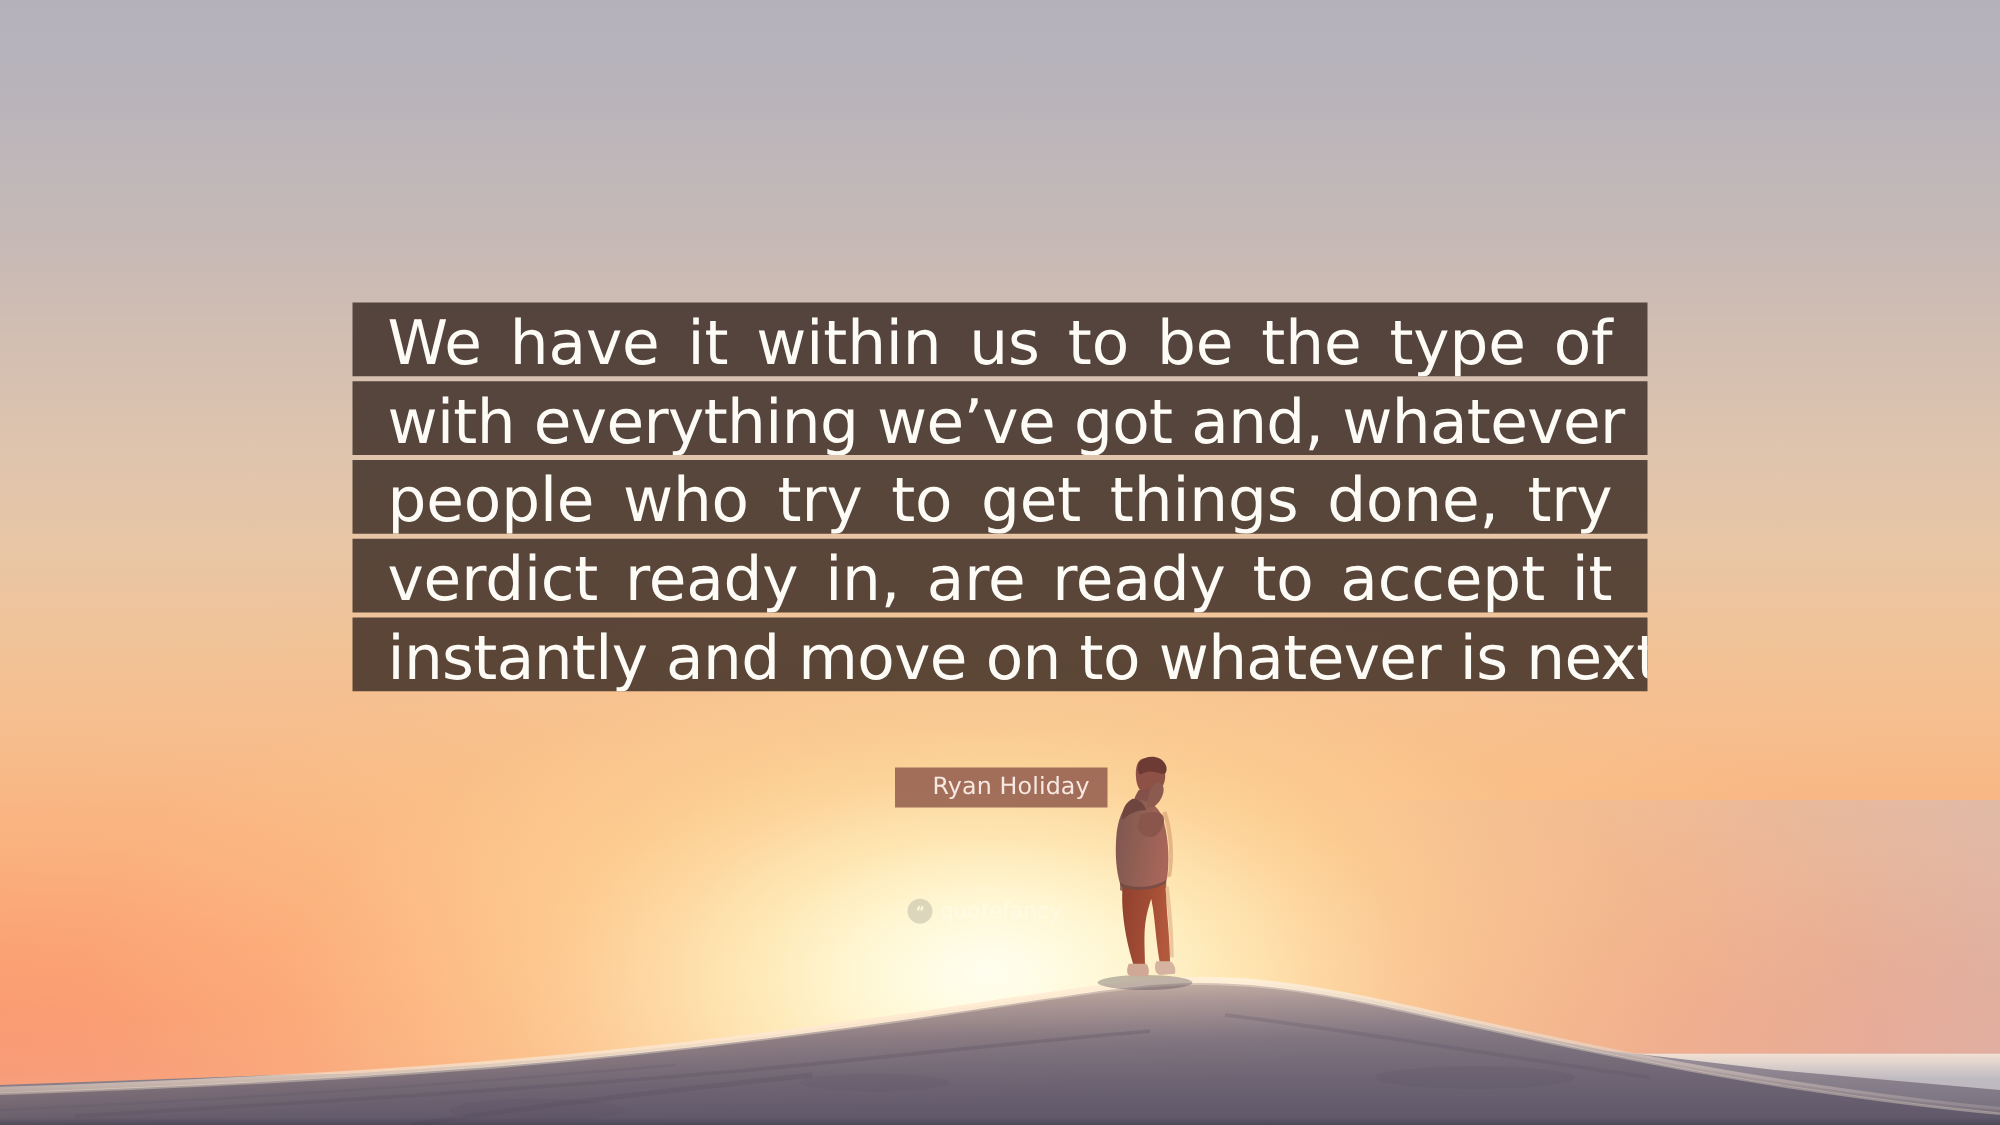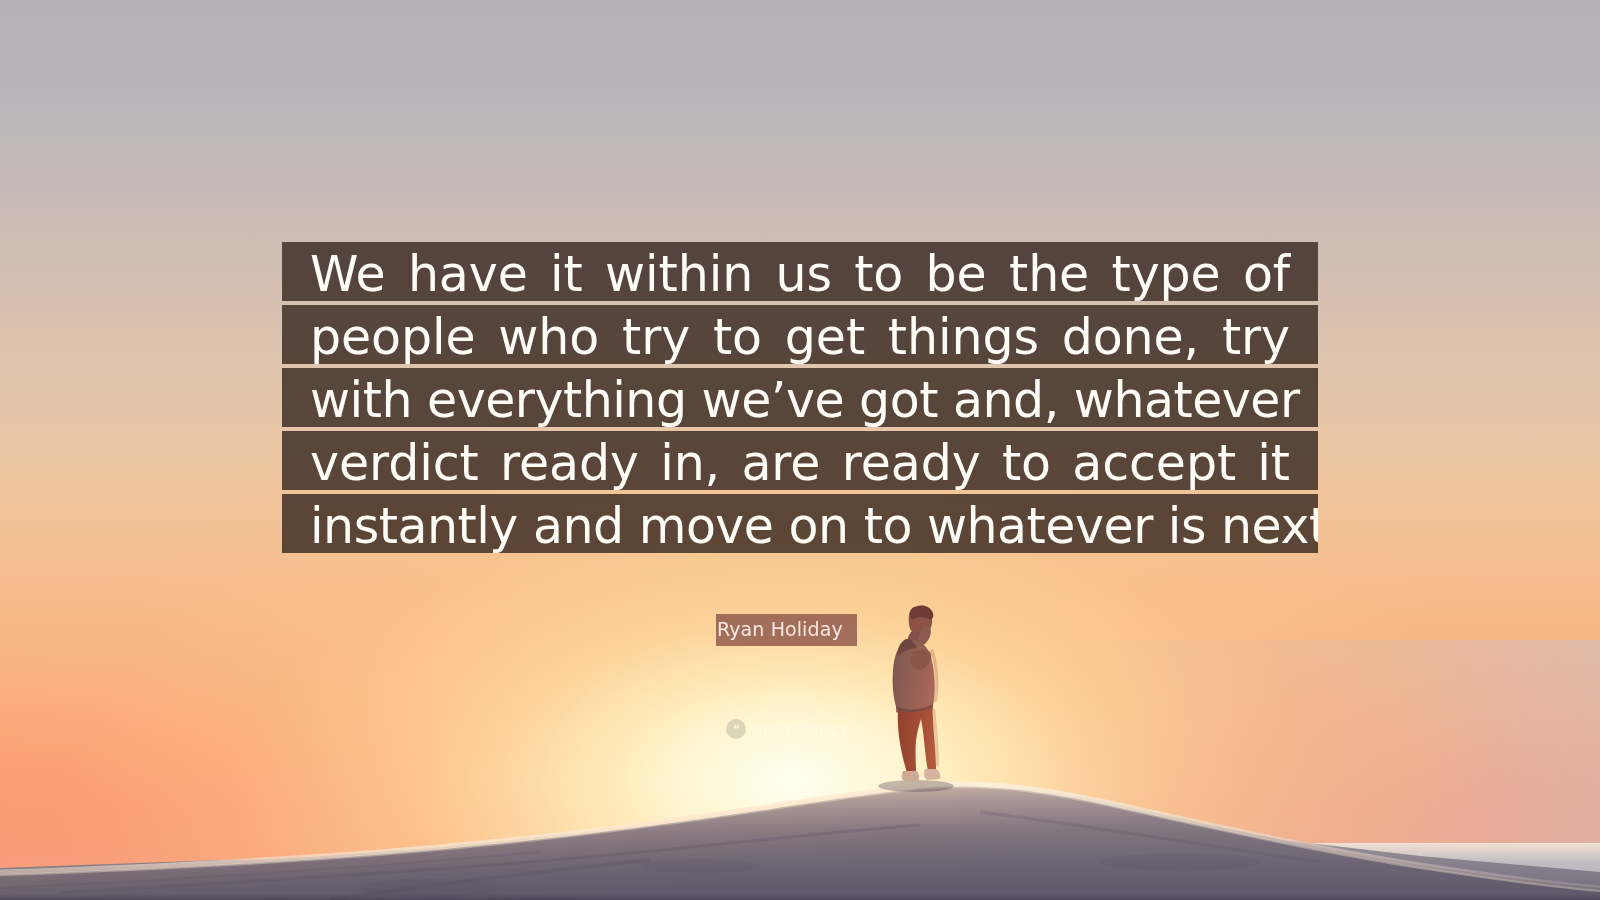--- a/index.html
+++ b/index.html
@@ -108,21 +108,21 @@
   }
   .qline.tight{letter-spacing:-0.5px;}
 
   
   .author{
     position:absolute;left:716px;top:614px;
     background:rgba(139,84,72,0.80);
     color:#f7e8e2;
     font-size:19px;
     line-height:28px;
-    padding:1px 14px 3px 1px;
+    padding:1px 14px 3px 30px;
     white-space:nowrap;
     letter-spacing:0.1px;
   }
 
   
   .watermark{
     position:absolute;left:726px;top:719px;
     display:flex;align-items:center;gap:6px;
     opacity:0.30;
   }
@@ -257,22 +257,22 @@
       <path d="M19,171 C17,176 17,180 21,181 L34,181 C36,178 35,173 33,171 Z" fill="#cfa896"></path>
       <path d="M41,169 C39,174 40,179 44,180 L56,179 C57,175 55,170 52,169 Z" fill="#d6b3a0"></path>
 
       <path d="M46,50 C51,64 53,86 50,102 L53,101 C56,84 54,62 49,49 Z" fill="#d08b63" opacity="0.5"></path>
       <path d="M48,110 C50,126 52,148 52,166 L55,166 C55,147 53,125 51,109 Z" fill="#d08b63" opacity="0.4"></path>
     </svg>
   </div>
 
   <div class="quote">
     <span class="qline">We have it within us to be the type of</span>
+    <span class="qline tight">with everything we’ve got and, whatever</span>
     <span class="qline">people who try to get things done, try</span>
-    <span class="qline tight">with everything we’ve got and, whatever</span>
     <span class="qline">verdict ready in, are ready to accept it</span>
     <span class="qline tight">instantly and move on to whatever is next.</span>
   </div>
 
   <div class="author">Ryan Holiday</div>
 
   <div class="watermark">
     <span class="wm-badge">“</span>
     <span class="wm-text">quotefancy</span>
   </div>

